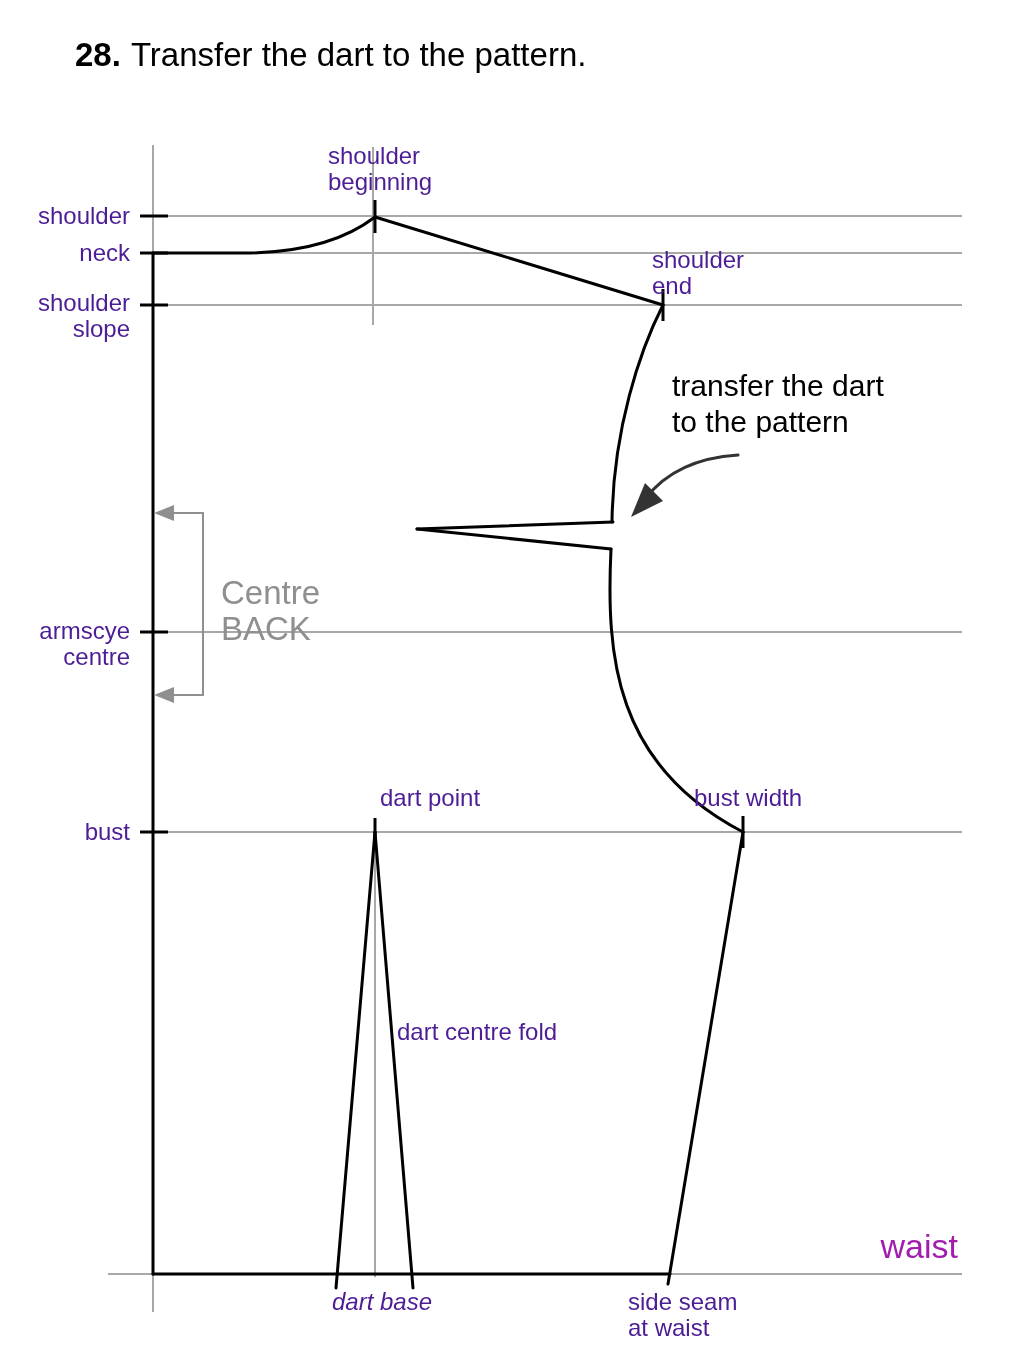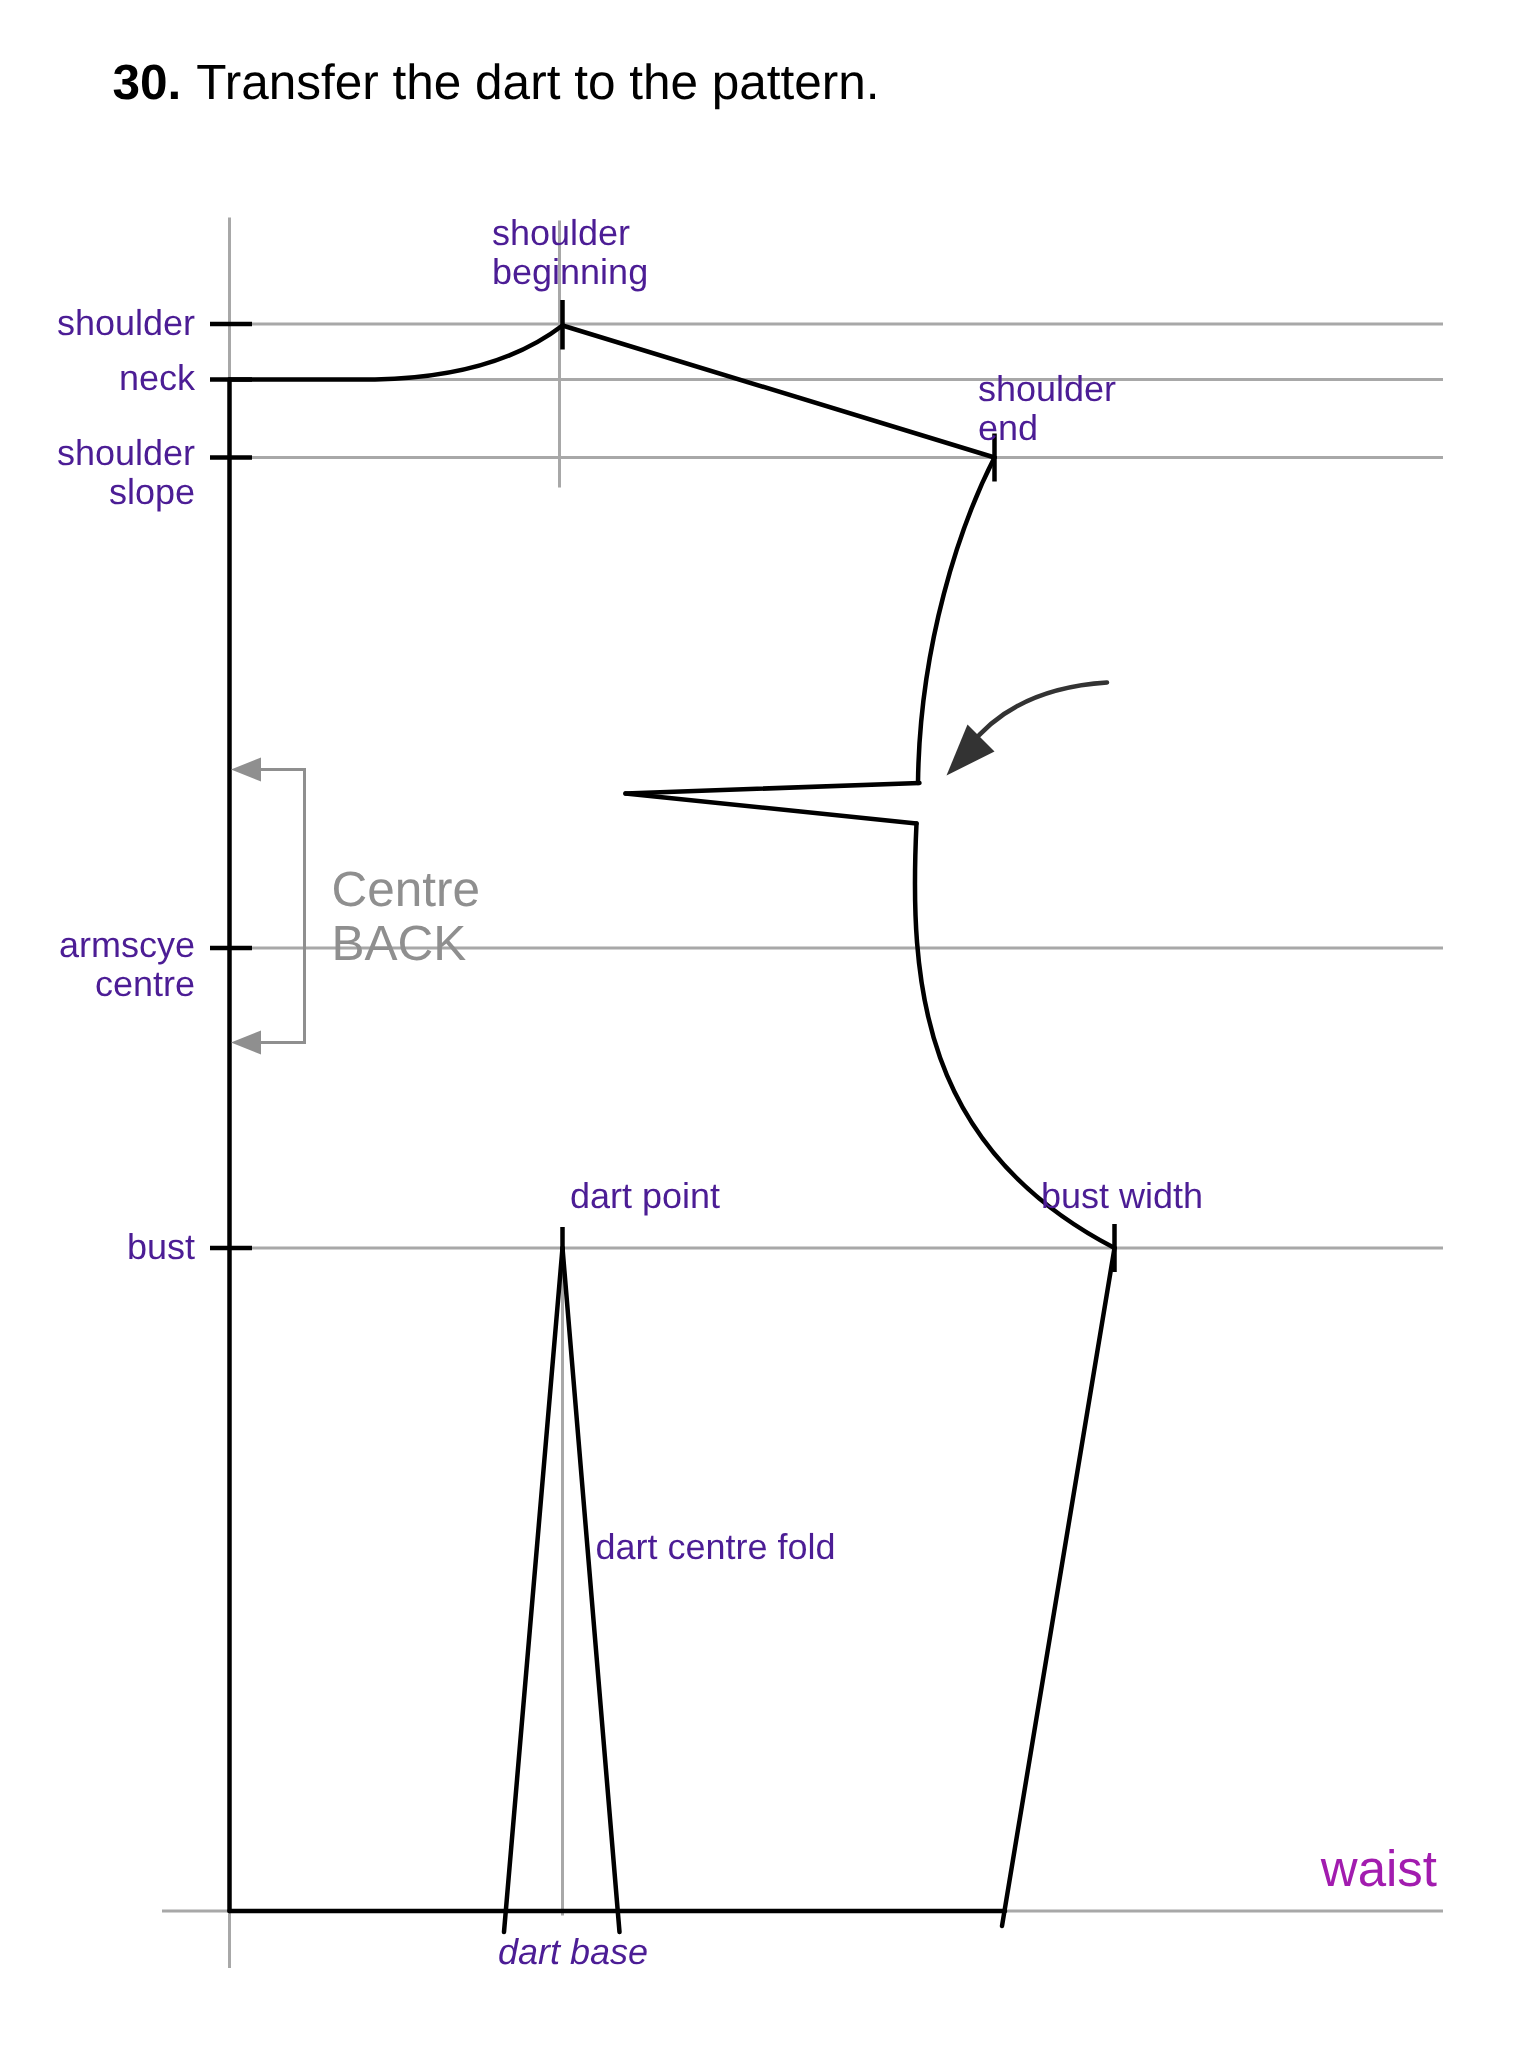--- a/index.html
+++ b/index.html
@@ -117,37 +117,41 @@
       <polygon points="154,695 174,687 174,703" fill="#8f8f8f" stroke="none"></polygon>
     </g>
 
     <g>
       <path d="M 738 455 Q 676 459 646 498" stroke="#333333" stroke-width="3" fill="none" stroke-linecap="round"></path>
       <polygon points="631,517 645,483 663,501" fill="#333333" stroke="none"></polygon>
     </g>
   </svg>
 
   <div class="title">
-    <span class="num">30.</span><span>Transfer the dart to the pattern.</span>
+    <span class="num">28.</span><span>Transfer the dart to the pattern.</span>
   </div>
 
   <div class="label right" style="right:894px; top:203px;">shoulder</div>
   <div class="label right" style="right:894px; top:240px;">neck</div>
   <div class="label right" style="right:894px; top:290px;">shoulder
 slope</div>
   <div class="label right" style="right:894px; top:618px;">armscye
 centre</div>
   <div class="label right" style="right:894px; top:819px;">bust</div>
 
   <div class="label" style="left:328px; top:143px;">shoulder
 beginning</div>
   <div class="label" style="left:652px; top:247px;">shoulder
 end</div>
   <div class="label" style="left:337px; top:785px;margin-left:43px;">dart point</div>
   <div class="label" style="left:694px; top:785px;">bust width</div>
   <div class="label" style="left:397px; top:1019px;">dart centre fold</div>
   <div class="label" style="left:332px; top:1289px;font-style:italic;">dart base</div>
+  <div class="label" style="left:628px; top:1289px;">side seam
+at waist</div>
   <div class="waist-big">waist</div>
 
+  <div class="note">transfer the dart
+to the pattern</div>
   <div class="centre-back">Centre
 BACK</div>
 
 </div>
 
 </body></html>

